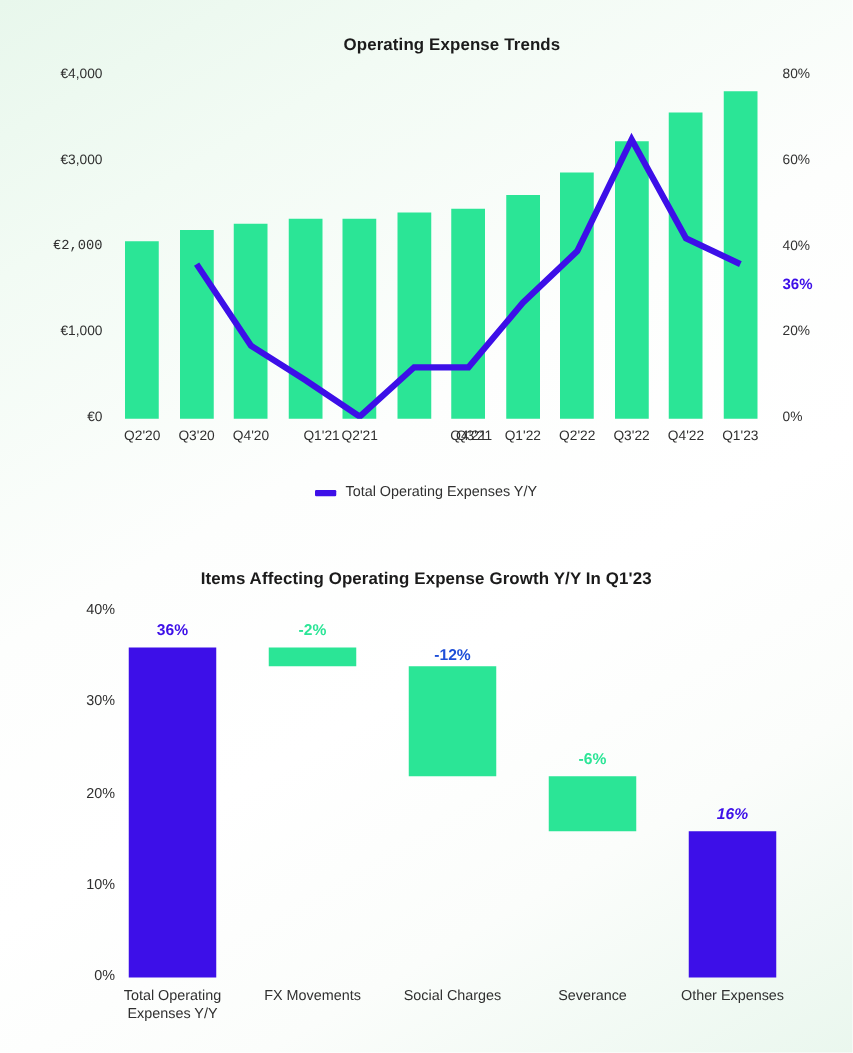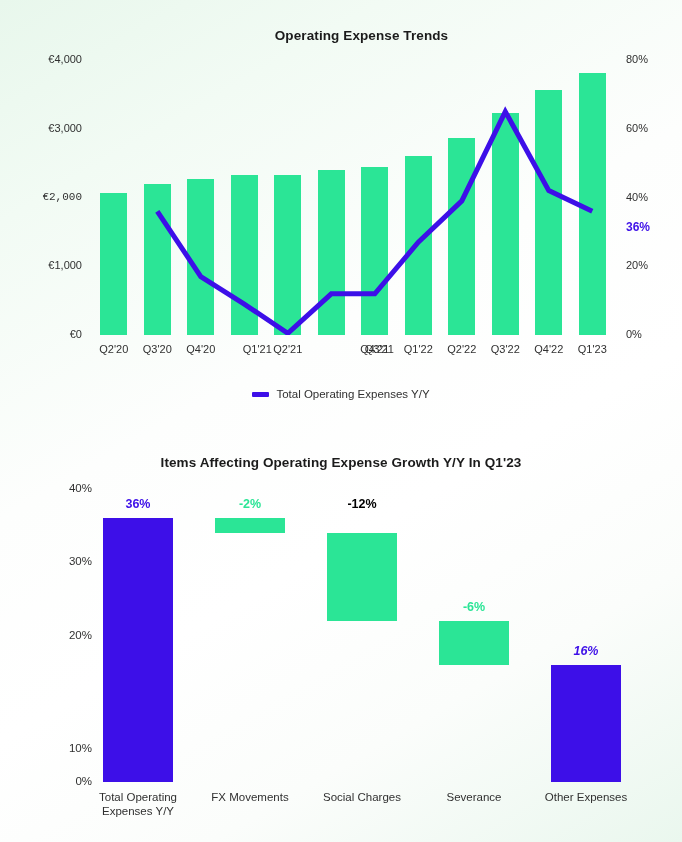--- a/index.html
+++ b/index.html
@@ -177,33 +177,33 @@
         <span class="legend-text">Total Operating Expenses Y/Y</span>
       </div>
     </div>
 </section>
 
 <section class="chart-block" id="chart2">
   <div class="chart-title">Items Affecting Operating Expense Growth Y/Y In Q1'23</div>
   <div class="plot-wrap">
     <div id="c2-ticks">
         <div class="axis-label2" style="top: 287px;">0%</div>
-        <div class="axis-label2" style="top: 213.75px; margin-top: 40px;">10%</div>
+        <div class="axis-label2" style="top: 213.75px;">10%</div>
         <div class="axis-label2" style="top: 140.5px;">20%</div>
         <div class="axis-label2" style="top: 67.25px;">30%</div>
         <div class="axis-label2" style="top: -6px;">40%</div>
       </div>
     <div class="plot-area2">
       <div id="c2-bars" style="position:absolute;inset:0;">
           <div class="wf-bar" style="background: rgb(61, 15, 232); left: 20.72px; width: 70.56px; top: 29.3px; height: 263.7px;"></div>
           <div class="wf-label" style="color: rgb(61, 15, 232); left: 20.72px; width: 70.56px; top: 8.3px;">36%</div>
           <div class="wf-bar" style="background: rgb(43, 229, 150); left: 132.72px; width: 70.56px; top: 29.3px; height: 14.65px;"></div>
           <div class="wf-label" style="color: rgb(43, 229, 150); left: 132.72px; width: 70.56px; top: 8.3px;">-2%</div>
           <div class="wf-bar" style="background: rgb(43, 229, 150); left: 244.72px; width: 70.56px; top: 43.95px; height: 87.9px;"></div>
-          <div class="wf-label" style="color: #000000; left: 244.72px; width: 70.56px; top: 8px;">-12%</div>
+          <div class="wf-label" style="color: #1d4ed8; left: 244.72px; width: 70.56px; top: 28px;">-12%</div>
           <div class="wf-bar" style="background: rgb(43, 229, 150); left: 356.72px; width: 70.56px; top: 131.85px; height: 43.95px;"></div>
           <div class="wf-label" style="color: rgb(43, 229, 150); left: 356.72px; width: 70.56px; top: 110.85px;">-6%</div>
           <div class="wf-bar" style="background: rgb(61, 15, 232); left: 468.72px; width: 70.56px; top: 175.8px; height: 117.2px;"></div>
           <div class="wf-label" style="color: rgb(61, 15, 232); left: 468.72px; width: 70.56px; top: 154.8px; font-style: italic;">16%</div>
         </div>
     </div>
     <div id="c2-xticks">
         <div class="wf-xtick" style="left: 74px; width: 128px; top: 301px;">Total Operating Expenses Y/Y</div>
         <div class="wf-xtick" style="left: 186px; width: 128px; top: 301px;">FX Movements</div>
         <div class="wf-xtick" style="left: 298px; width: 128px; top: 301px;">Social Charges</div>

